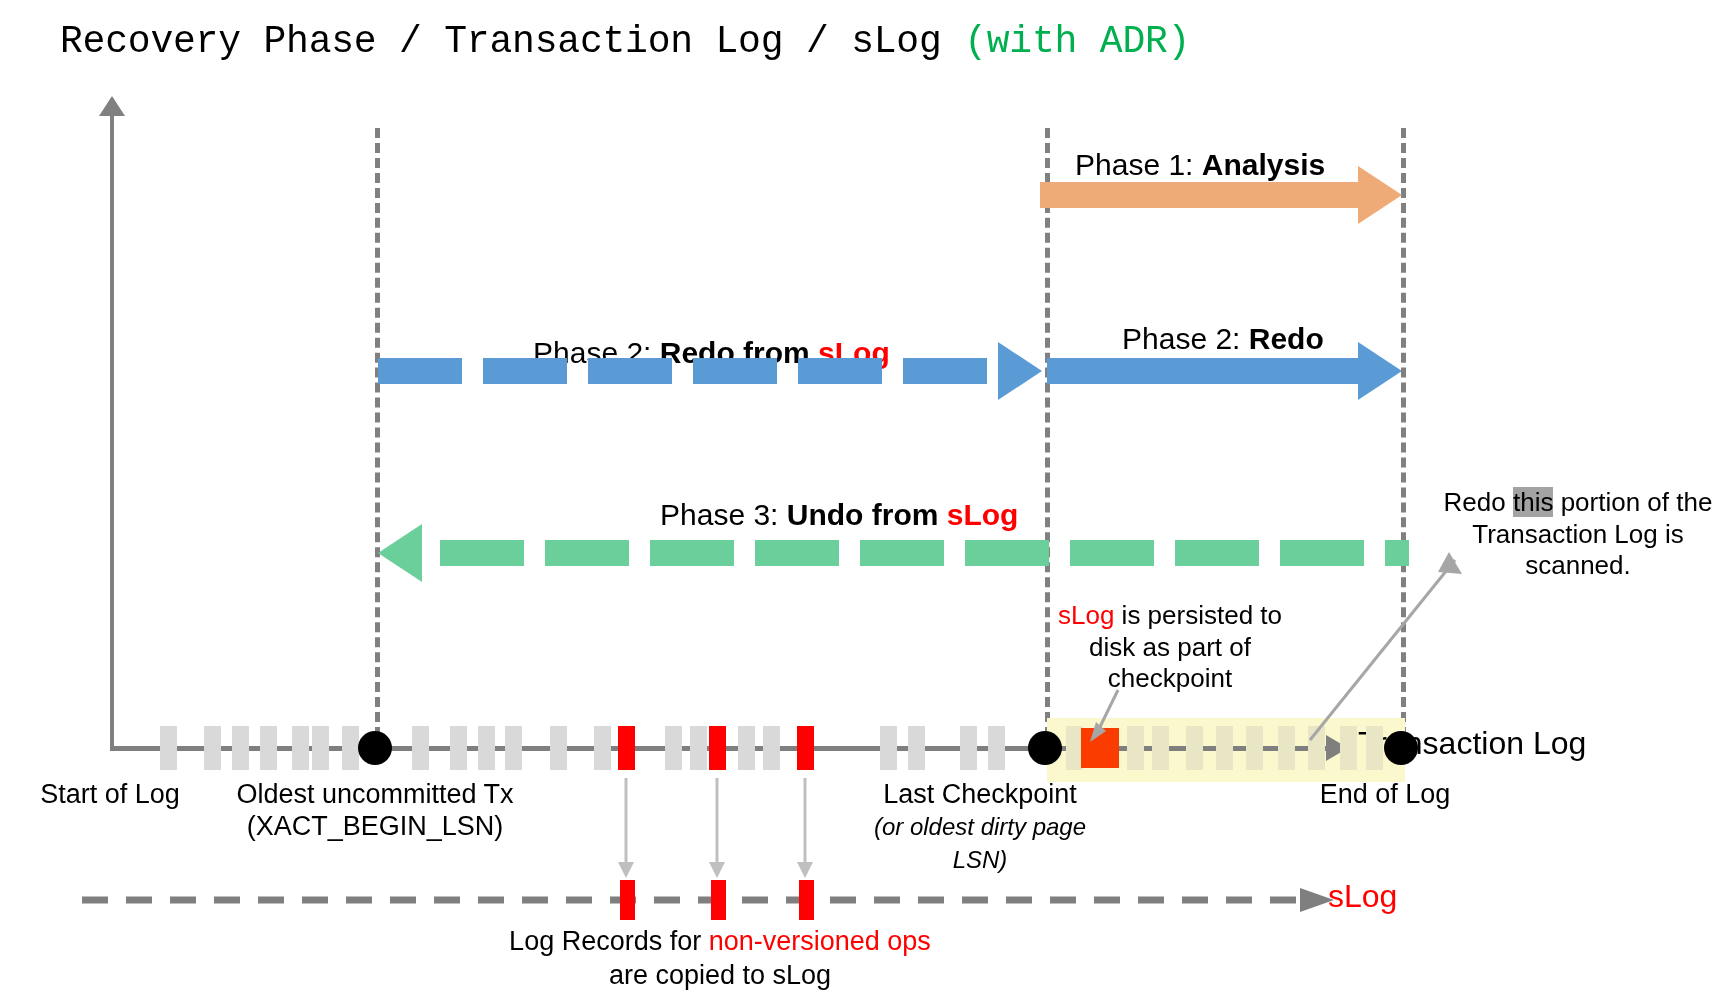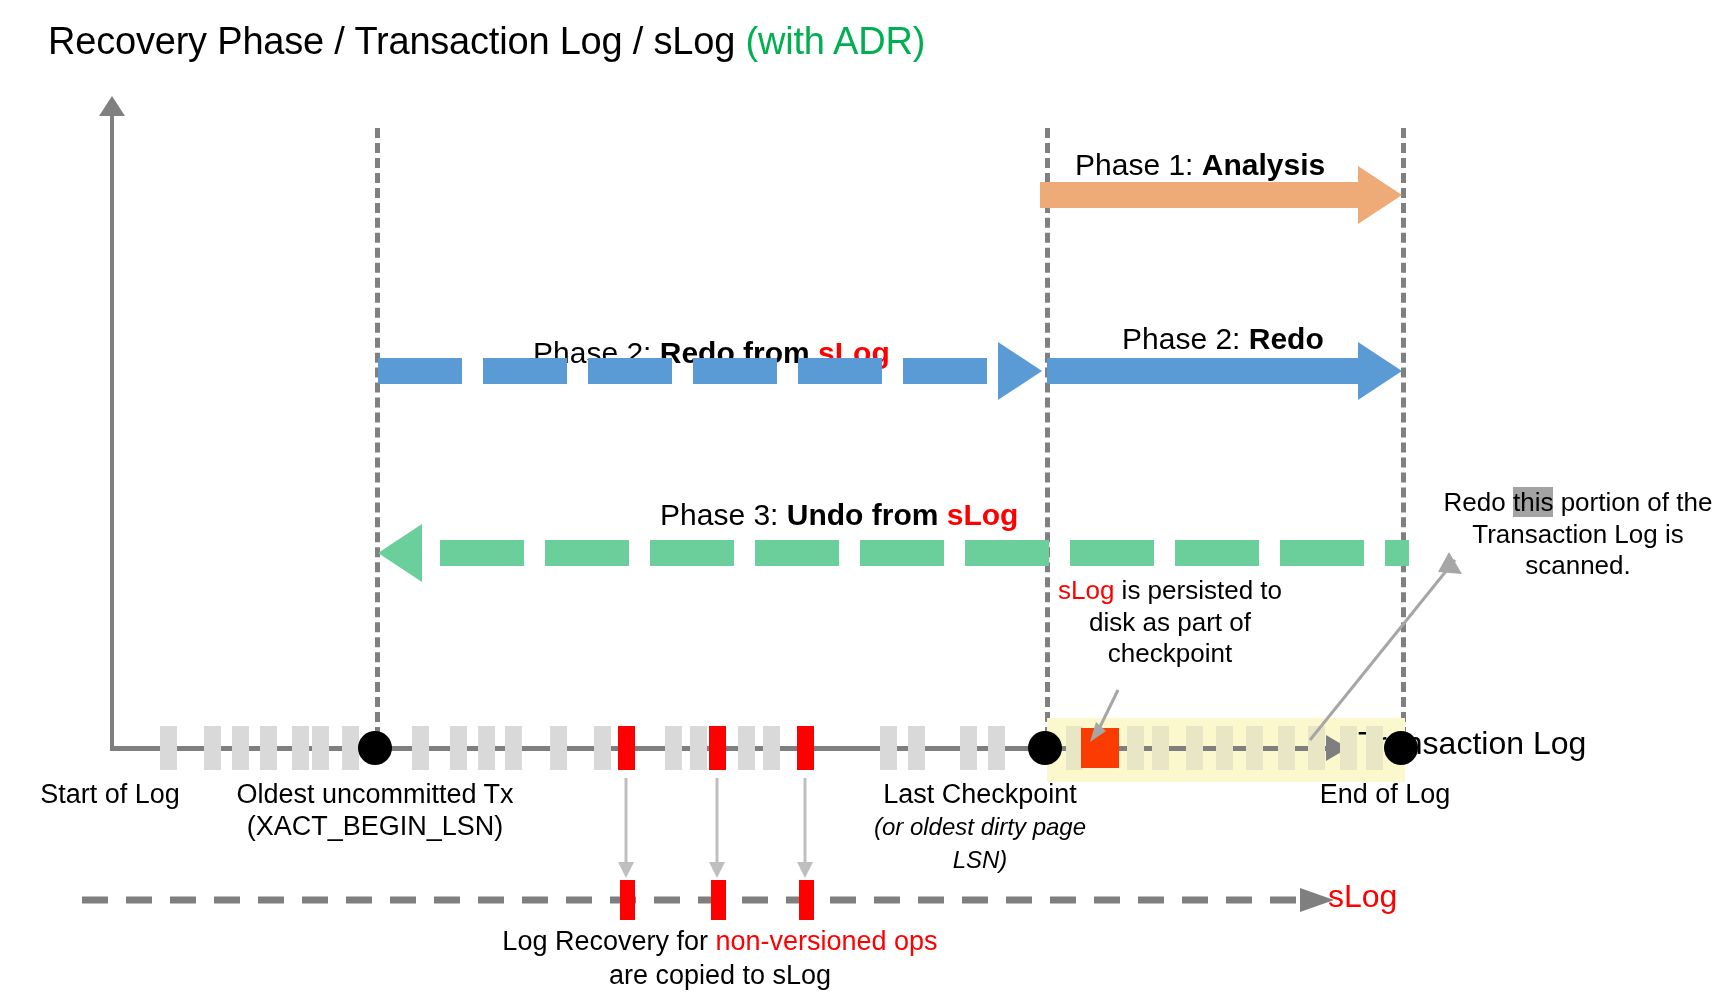--- a/index.html
+++ b/index.html
@@ -1,19 +1,19 @@
 <!DOCTYPE html>
 <html><head>
 <meta charset="utf-8">
 <style>
   html,body{margin:0;padding:0;background:#fff;}
   body{width:1736px;height:999px;position:relative;overflow:hidden;
        font-family:"Liberation Sans","DejaVu Sans",sans-serif;color:#000;}
   .abs{position:absolute;}
-  #title{left:48px;top:20px;font-size:38px;letter-spacing:-0.2px;white-space:nowrap;}
+  #title{left:60px;top:20px;font-size:38px;letter-spacing:-0.2px;white-space:nowrap;font-family:Liberation Mono, monospace;}
   #title .adr{color:#00b050;}
 
   
   .vaxis-line{left:110px;top:108px;width:4px;height:640px;background:#808080;}
   .vaxis-head{left:99px;top:96px;width:0;height:0;
       border-left:13px solid transparent;border-right:13px solid transparent;
       border-bottom:20px solid #808080;}
 
   .tl-line{left:110px;top:746px;height:5px;background:#7f7f7f;width:1220px;}
   .tl-head{left:1326px;top:735px;width:0;height:0;
@@ -110,21 +110,21 @@
   <div class="dash-seg dash-green" style="left:1175px;top:540px;width:84px;"></div>
   <div class="dash-seg dash-green" style="left:1280px;top:540px;width:84px;"></div>
   <div class="dash-seg dash-green" style="left:1385px;top:540px;width:24px;"></div>
 </div>
 
 <div class="note" style="left:1423px;top:487px;width:310px;">
   <span>Redo </span><span class="hlt">this</span><span> portion of the</span><br>
   <span>Transaction Log is scanned.</span>
 </div>
 
-<div class="note" style="left:1055px;top:575px;width:230px;">
+<div class="note" style="left:1055px;top:600px;width:230px;">
   <span class="slog">sLog</span><span> is persisted to</span><br>
   <span>disk as part of</span><br>
   <span>checkpoint</span>
 </div>
 
 <div class="abs hl-band"></div>
 
 <div class="abs tl-line"></div>
 <div class="abs tl-head"></div>
 <div class="abs tl-label">Transaction Log</div>
@@ -211,15 +211,15 @@
   <polygon points="1449,552 1462,574 1438,572" fill="#a6a6a6"></polygon>
 </svg>
 
 <div class="stick" style="left:620px;"></div>
 <div class="stick" style="left:711px;"></div>
 <div class="stick" style="left:799px;"></div>
 
 <div class="abs slog-label">sLog</div>
 
 <div class="caption" style="left:440px;top:925px;width:560px;">
-  <span>Log Recovery for </span><span class="nv">non-versioned ops</span><br>
+  <span>Log Records for </span><span class="nv">non-versioned ops</span><br>
   <span>are copied to sLog</span>
 </div>
 
 </body></html>

